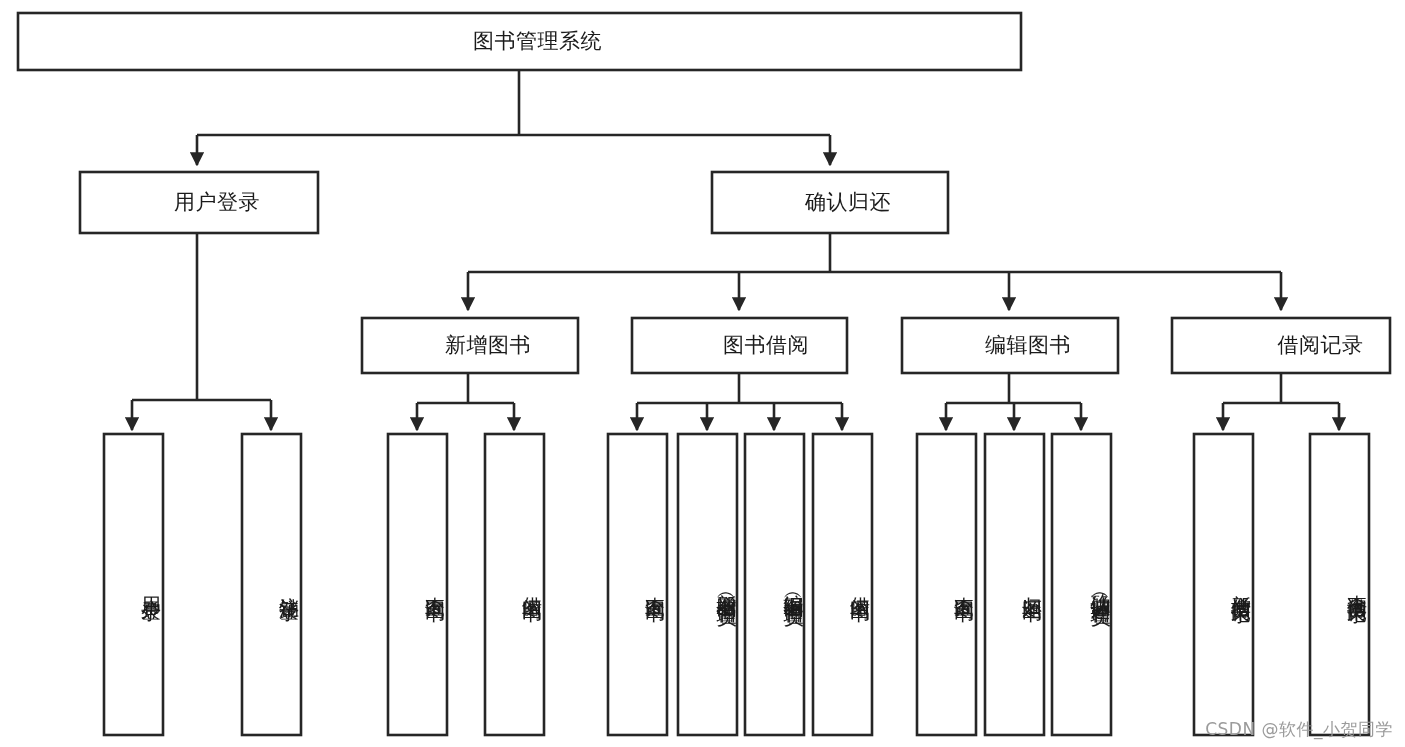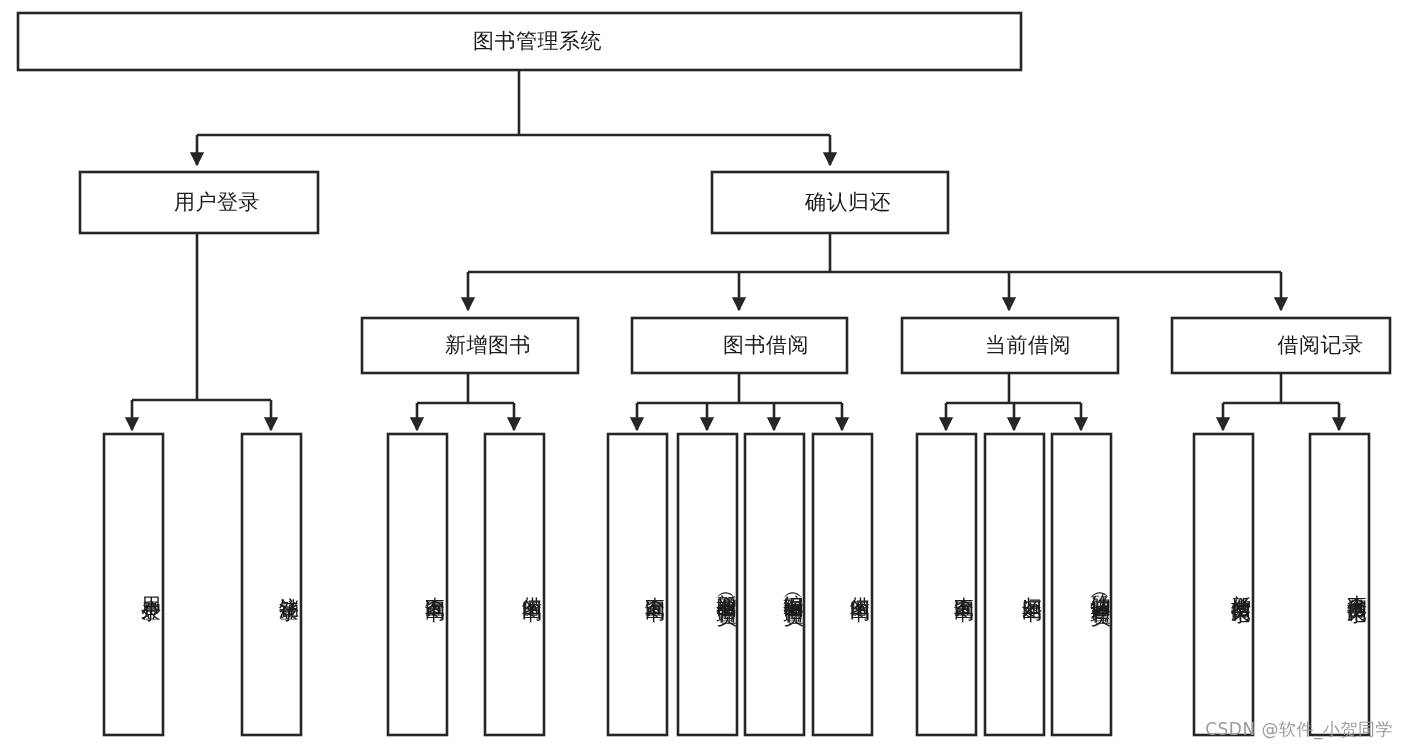--- a/index.html
+++ b/index.html
@@ -160,21 +160,21 @@
     <span>确认归还</span>
   </div>
 
   <div class="node-label-h" style="left:362px; top:318px; width:216px; height:55px;">
     <span>新增图书</span>
   </div>
   <div class="node-label-h" style="left:632px; top:318px; width:232px; height:55px;">
     <span>图书借阅</span>
   </div>
   <div class="node-label-h" style="left:902px; top:318px; width:216px; height:55px;">
-    <span>当前借阅</span>
+    <span>编辑图书</span>
   </div>
   <div class="node-label-h" style="left:1176px; top:318px; width:253px; height:55px;">
     <span>借阅记录</span>
   </div>
 
   <div class="node-label-v centered" style="left:104px; top:434px; width:59px; height:301px;">
     <span>用户登录</span>
   </div>
   <div class="node-label-v centered" style="left:242px; top:434px; width:59px; height:301px;">
     <span>注销登录</span>

